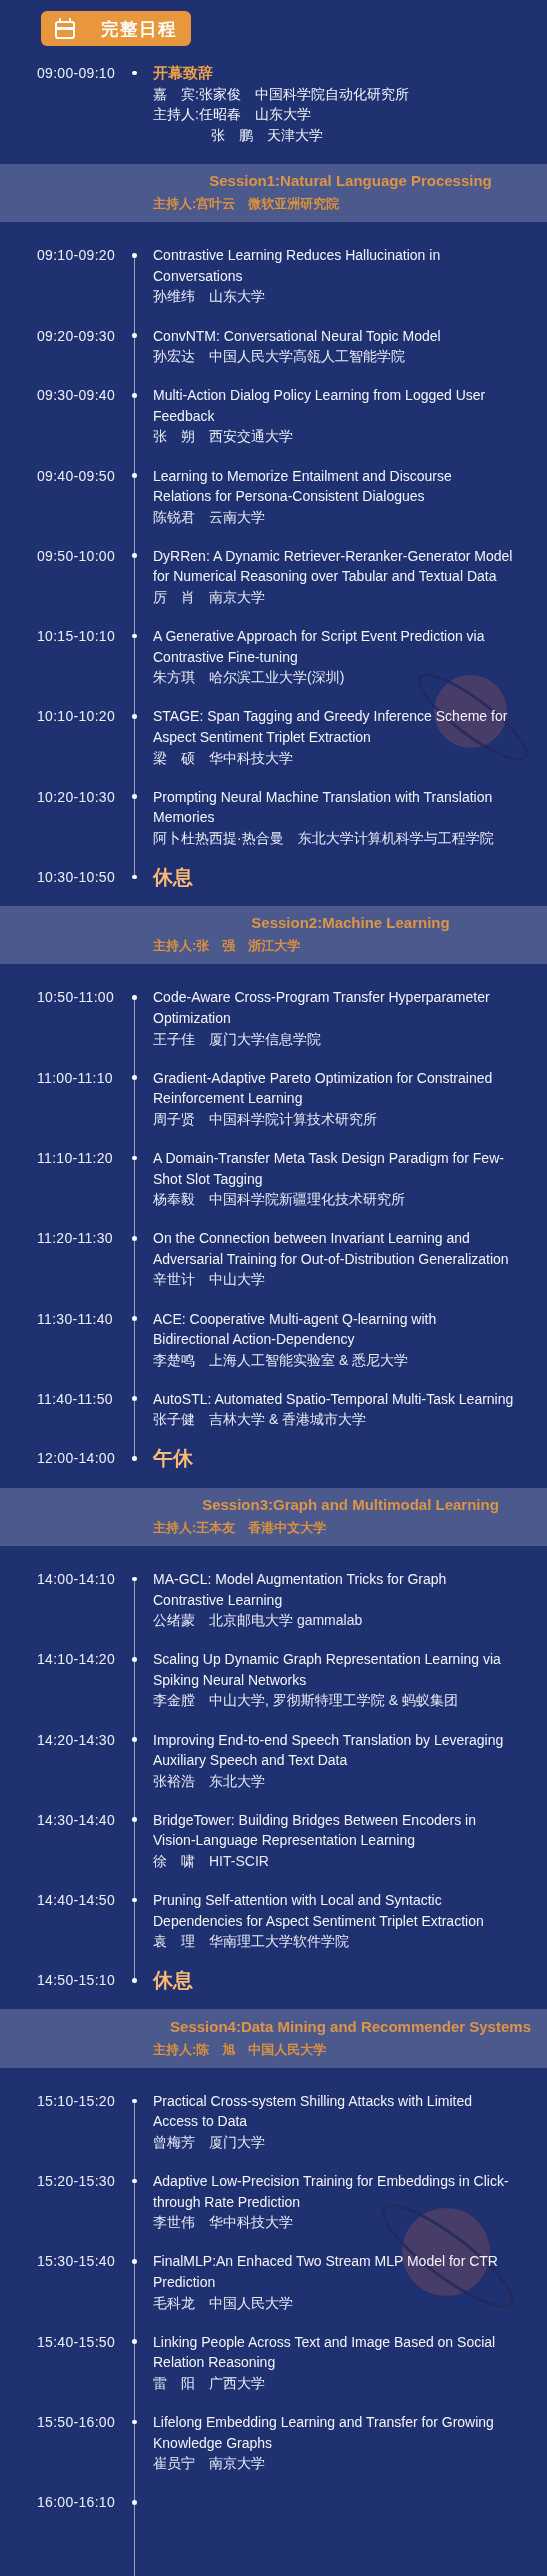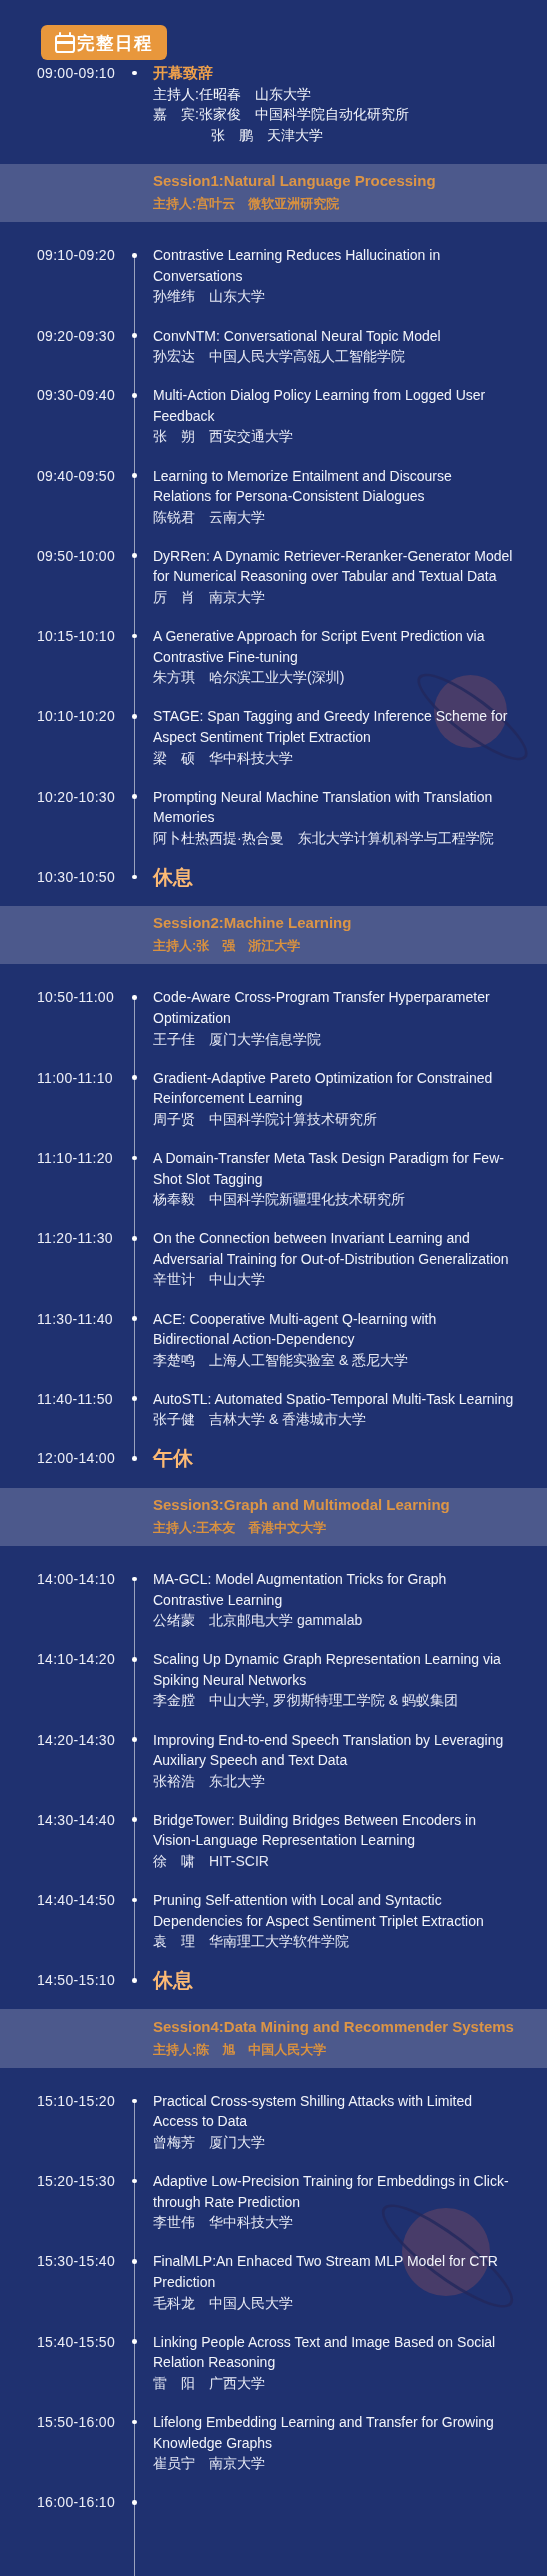--- a/index.html
+++ b/index.html
@@ -11,22 +11,22 @@
   }
   
   .planet{position:absolute;border-radius:50%;background:#4E3D68;opacity:.88;}
   .planet-ring{position:absolute;border:3.6px solid rgba(34,40,92,.8);border-radius:50%;}
   #planet1{left:434px;top:675px;width:73px;height:73px;}
   #ring1{left:405px;top:698px;width:129px;height:32px;transform:rotate(37deg);}
   #planet2{left:402px;top:2208px;width:88px;height:88px;}
   #ring2{left:367px;top:2234px;width:155px;height:38px;transform:rotate(37deg);}
   
   .badge{
-    position:absolute;left:41px;top:25px;height:35px;box-sizing:border-box;
-    display:flex;align-items:center;gap:2px;padding:0 14.4px;
+    position:absolute;left:41px;top:11px;height:35px;box-sizing:border-box;
+    display:flex;align-items:center;gap:26px;padding:0 14.4px;
     background:#E8973C;border-radius:6.2px;
   }
   .badge-label{color:#fff;font-size:17.5px;font-weight:bold;letter-spacing:1.5px;}
   .cal{position:relative;width:15.5px;height:13.4px;border:2.1px solid #fff;border-radius:3.1px;margin-top:3.1px;}
   .cal:before,.cal:after{content:"";position:absolute;top:-5.7px;width:2.6px;height:4.6px;background:#fff;border-radius:1px;}
   .cal:before{left:1.5px;} .cal:after{right:1.5px;}
   .cal-line{position:absolute;left:0;right:0;top:4.1px;height:2.1px;background:#fff;}
   
   #schedule{position:absolute;left:0;top:63px;width:548px;}
   .row{position:relative;margin-bottom:18.5px;}
@@ -34,21 +34,21 @@
     position:absolute;left:37px;top:0;font-size:14px;line-height:20.6px;
     color:#EDEFF7;letter-spacing:0.3px;white-space:nowrap;
   }
   .dot{position:absolute;left:132px;top:7.7px;width:4.6px;height:4.6px;border-radius:50%;background:#fff;}
   .content{margin-left:153px;width:361px;font-size:14px;line-height:20.6px;color:#F2F4FA;}
   .speaker{color:#E6E9F4;}
   .row.break .content{font-weight:bold;font-size:20px;color:#fdba74;}
   .opening-title{color:#EFA04A;font-weight:bold;font-size:15px;}
   .opening-line.indent{padding-left:58px;}
   .band{background:#4C598C;margin:18.5px 0 23px 0;padding:5.2px 0 7.2px 153px;}
-  .sname{color:#DC9546;font-size:15px;line-height:23px;font-weight:bold;}
+  .sname{color:#DC9546;font-size:15px;line-height:23px;font-weight:bold;text-align:center;}
   .chair{color:#D9913F;font-size:13px;line-height:23px;font-weight:bold;}
   .items{position:relative;}
   .tl-line{position:absolute;left:134px;width:0.5px;background:rgba(255,255,255,.55);}
 </style>
 </head>
 <body>
 
 <div id="planet1" class="planet"></div>
 <div id="ring1" class="planet-ring"></div>
 <div id="planet2" class="planet"></div>
@@ -61,22 +61,22 @@
   <span class="badge-label">完整日程</span>
 </div>
 
 <div id="schedule">
 
   <div class="row">
     <span class="time">09:00-09:10</span>
     <span class="dot"></span>
     <div class="content">
       <div class="opening-title">开幕致辞</div>
+      <div class="opening-line">嘉　宾:张家俊　中国科学院自动化研究所</div>
       <div class="opening-line">主持人:任昭春　山东大学</div>
-      <div class="opening-line">嘉　宾:张家俊　中国科学院自动化研究所</div>
       <div class="opening-line indent">张　鹏　天津大学</div>
     </div>
   </div>
 
   <div id="sessions">
       <div class="block">
         <div class="band">
           <div class="sname">Session1:Natural Language Processing</div>
           <div class="chair">主持人:宫叶云　微软亚洲研究院</div>
         </div>

